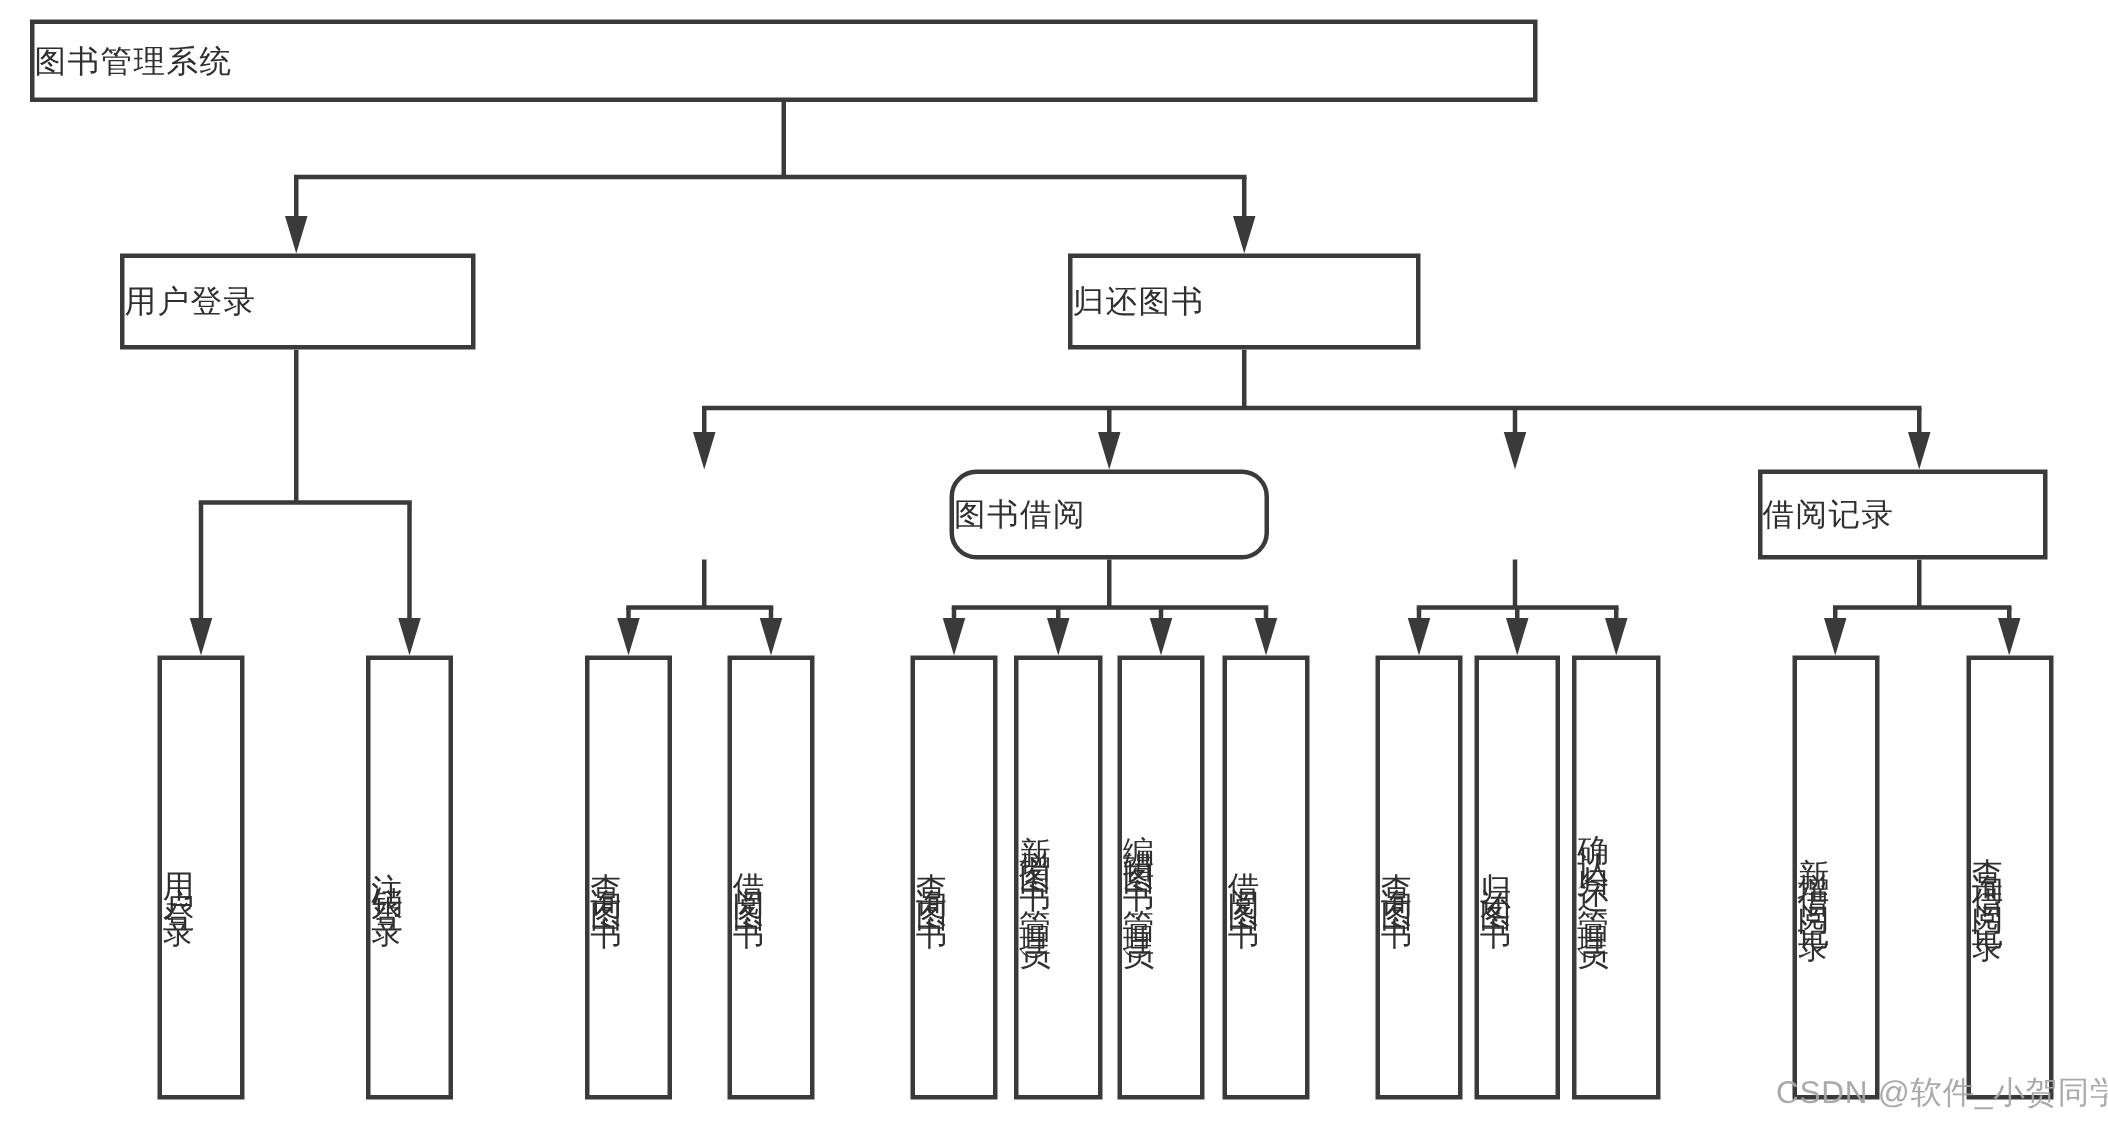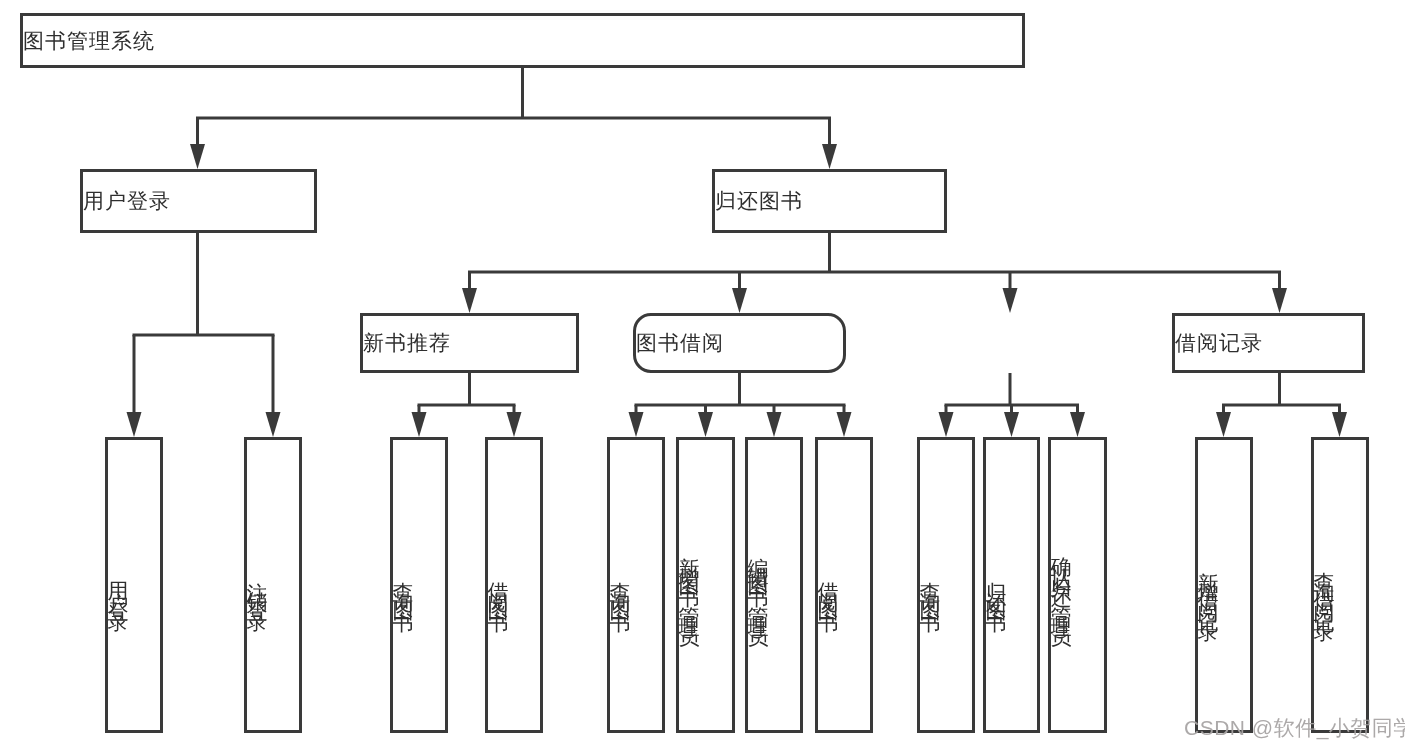--- a/index.html
+++ b/index.html
@@ -151,23 +151,20 @@
     <span class="h-label">图书管理系统</span>
   </div>
 
   <div class="box n-login">
     <span class="h-label">用户登录</span>
   </div>
   <div class="box n-mgmt">
     <span class="h-label">归还图书</span>
   </div>
 
-  <div class="box n-rec">
-    <span class="h-label">新书推荐</span>
-  </div>
   <div class="box n-borrow">
     <span class="h-label">图书借阅</span>
   </div>
   <div class="box n-records">
     <span class="h-label">借阅记录</span>
   </div>
 
   <div class="box leaf n-a1">
     <span class="v-label">用户登录</span>
   </div>

